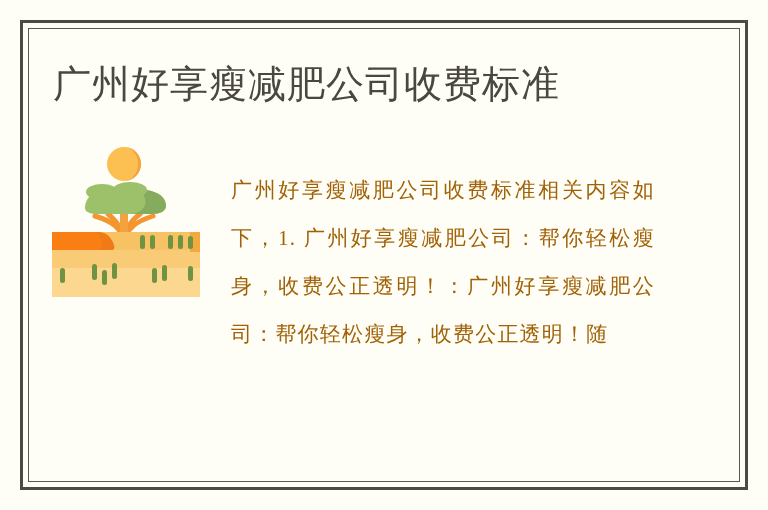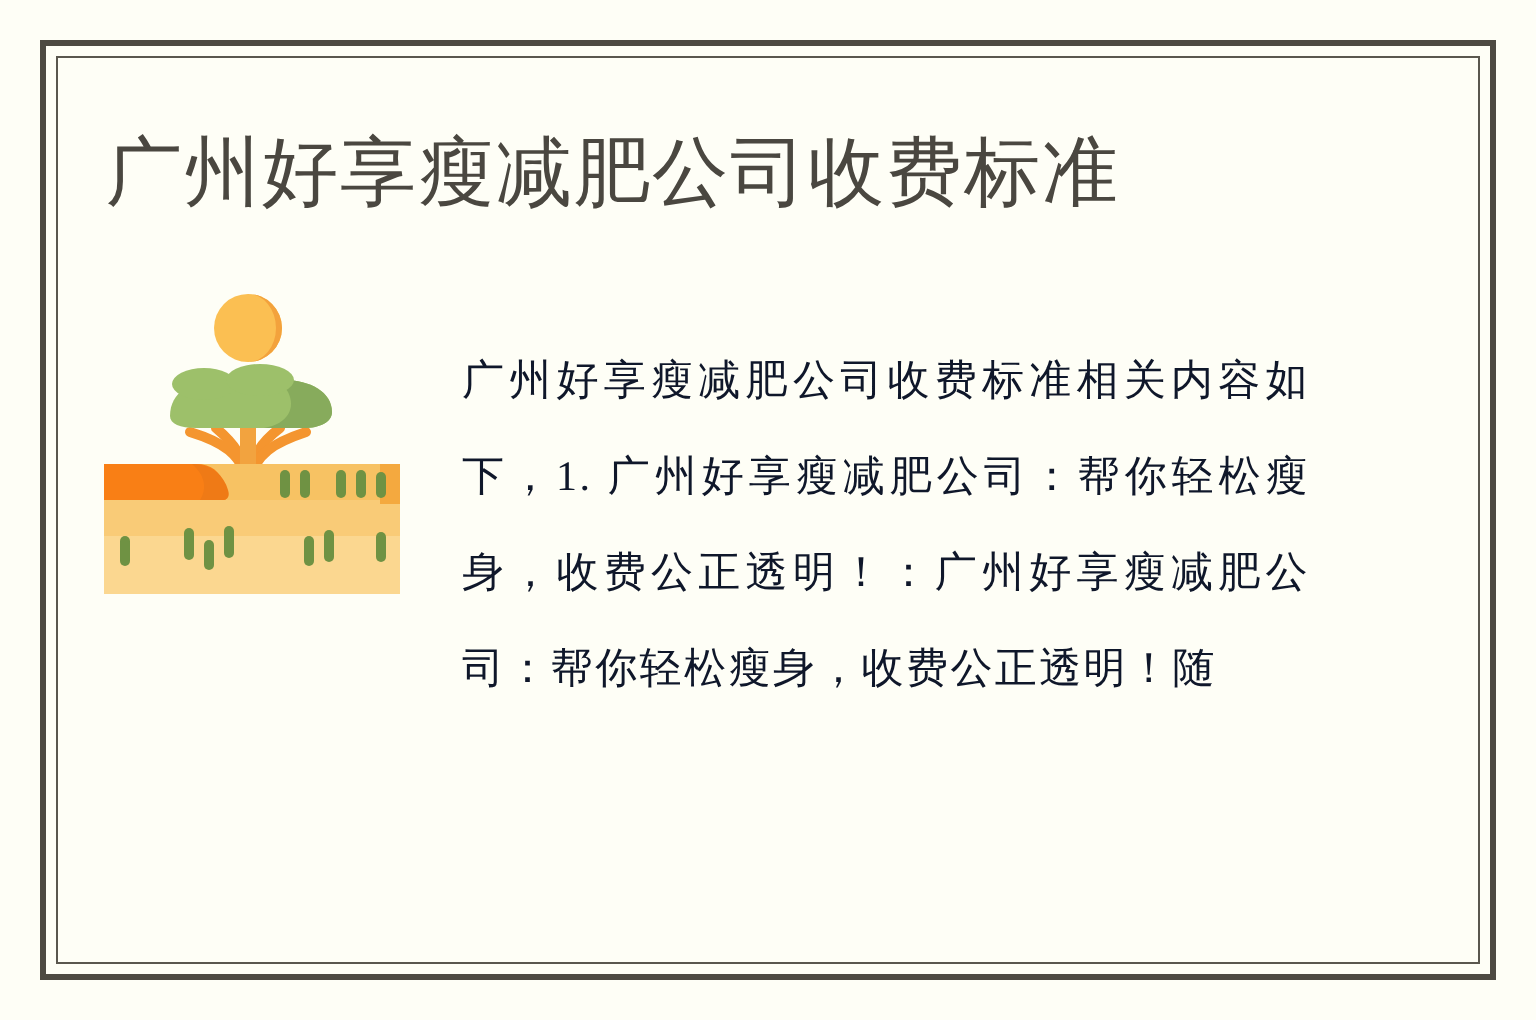--- a/index.html
+++ b/index.html
@@ -47,36 +47,36 @@
   
   .title {
     position: absolute;
     left: 53px;
     top: 62px;
     width: 640px;
     font-size: 38px;
     line-height: 50px;
     letter-spacing: 1px;
     color: #4a4740;
-    font-family: Liberation Sans, sans-serif;
+    font-family: Liberation Mono, monospace;
     font-weight: 400;
     white-space: nowrap;
   }
 
   
   .body-text {
     position: absolute;
     left: 231px;
     top: 166px;
     width: 424px;
     font-family: "Liberation Serif", "DejaVu Serif", serif;
     font-size: 21px;
     line-height: 48px;
     letter-spacing: 1.2px;
-    color: #0f172a;
+    color: #a16207;
     text-align: justify;
     text-justify: inter-character;
   }
 
   
   .illus {
     position: absolute;
     left: 52px;
     top: 146px;
     width: 148px;

